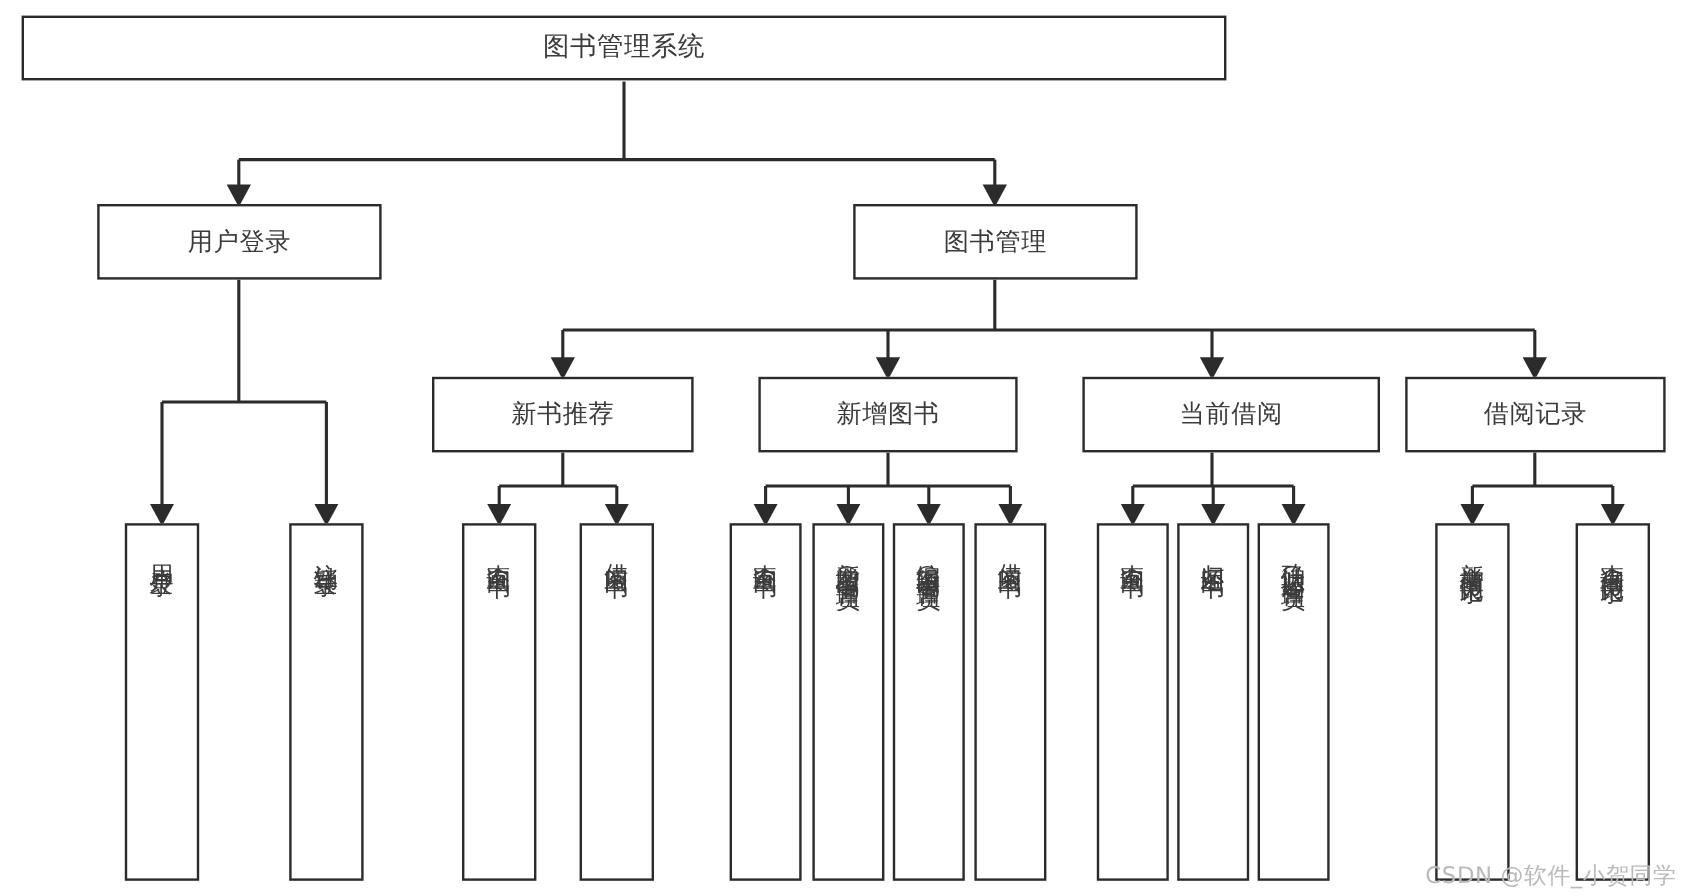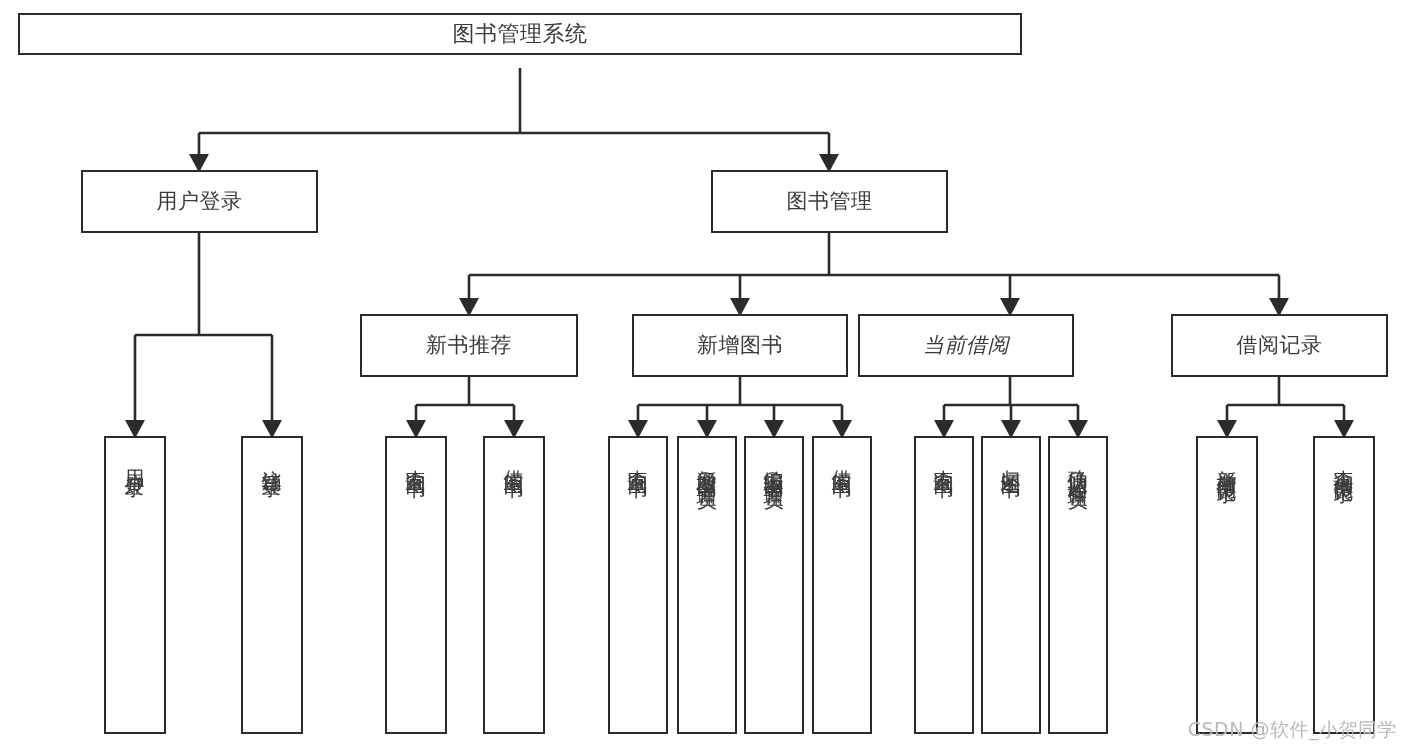--- a/index.html
+++ b/index.html
@@ -119,38 +119,38 @@
       <path d="M1011,405 L1011,428" marker-end="url(#arrowhead)"></path>
       <path d="M1078,405 L1078,428" marker-end="url(#arrowhead)"></path>
 
       <path d="M1279,377 L1279,405"></path>
       <path d="M1227,405 L1344,405"></path>
       <path d="M1227,405 L1227,428" marker-end="url(#arrowhead)"></path>
       <path d="M1344,405 L1344,428" marker-end="url(#arrowhead)"></path>
     </g>
   </svg>
 
-  <div class="node-box root" id="node-root" style="left: 18px; top: 13px; width: 1004px; height: 42px;">
+  <div class="node-box root" id="node-root" style="left: 18px; top: 13px; width: 1004px; height: 54px;">
     <span class="node-label">图书管理系统</span>
   </div>
 
   <div class="node-box" id="node-l1-0" style="left: 81px; top: 170px; width: 237px; height: 63px;">
     <span class="node-label">用户登录</span>
   </div>
   <div class="node-box" id="node-l1-1" style="left: 711px; top: 170px; width: 237px; height: 63px;">
     <span class="node-label">图书管理</span>
   </div>
 
   <div class="node-box" id="node-l2-0" style="left: 360px; top: 314px; width: 218px; height: 63px;">
     <span class="node-label">新书推荐</span>
   </div>
   <div class="node-box" id="node-l2-1" style="left: 632px; top: 314px; width: 216px; height: 63px;">
     <span class="node-label">新增图书</span>
   </div>
-  <div class="node-box" id="node-l2-2" style="left: 858px; top: 314px; width: 216px; height: 63px; font-style: italic;">
+  <div class="node-box" id="node-l2-2" style="left: 902px; top: 314px; width: 248px; height: 63px;">
     <span class="node-label">当前借阅</span>
   </div>
   <div class="node-box" id="node-l2-3" style="left: 1171px; top: 314px; width: 217px; height: 63px;">
     <span class="node-label">借阅记录</span>
   </div>
 
   <div class="node-box vertical" id="node-leaf-0" style="left: 104px; top: 436px; width: 62px; height: 298px;">
     <span class="node-label">用户登录</span>
   </div>
   <div class="node-box vertical" id="node-leaf-1" style="left: 241px; top: 436px; width: 62px; height: 298px;">

